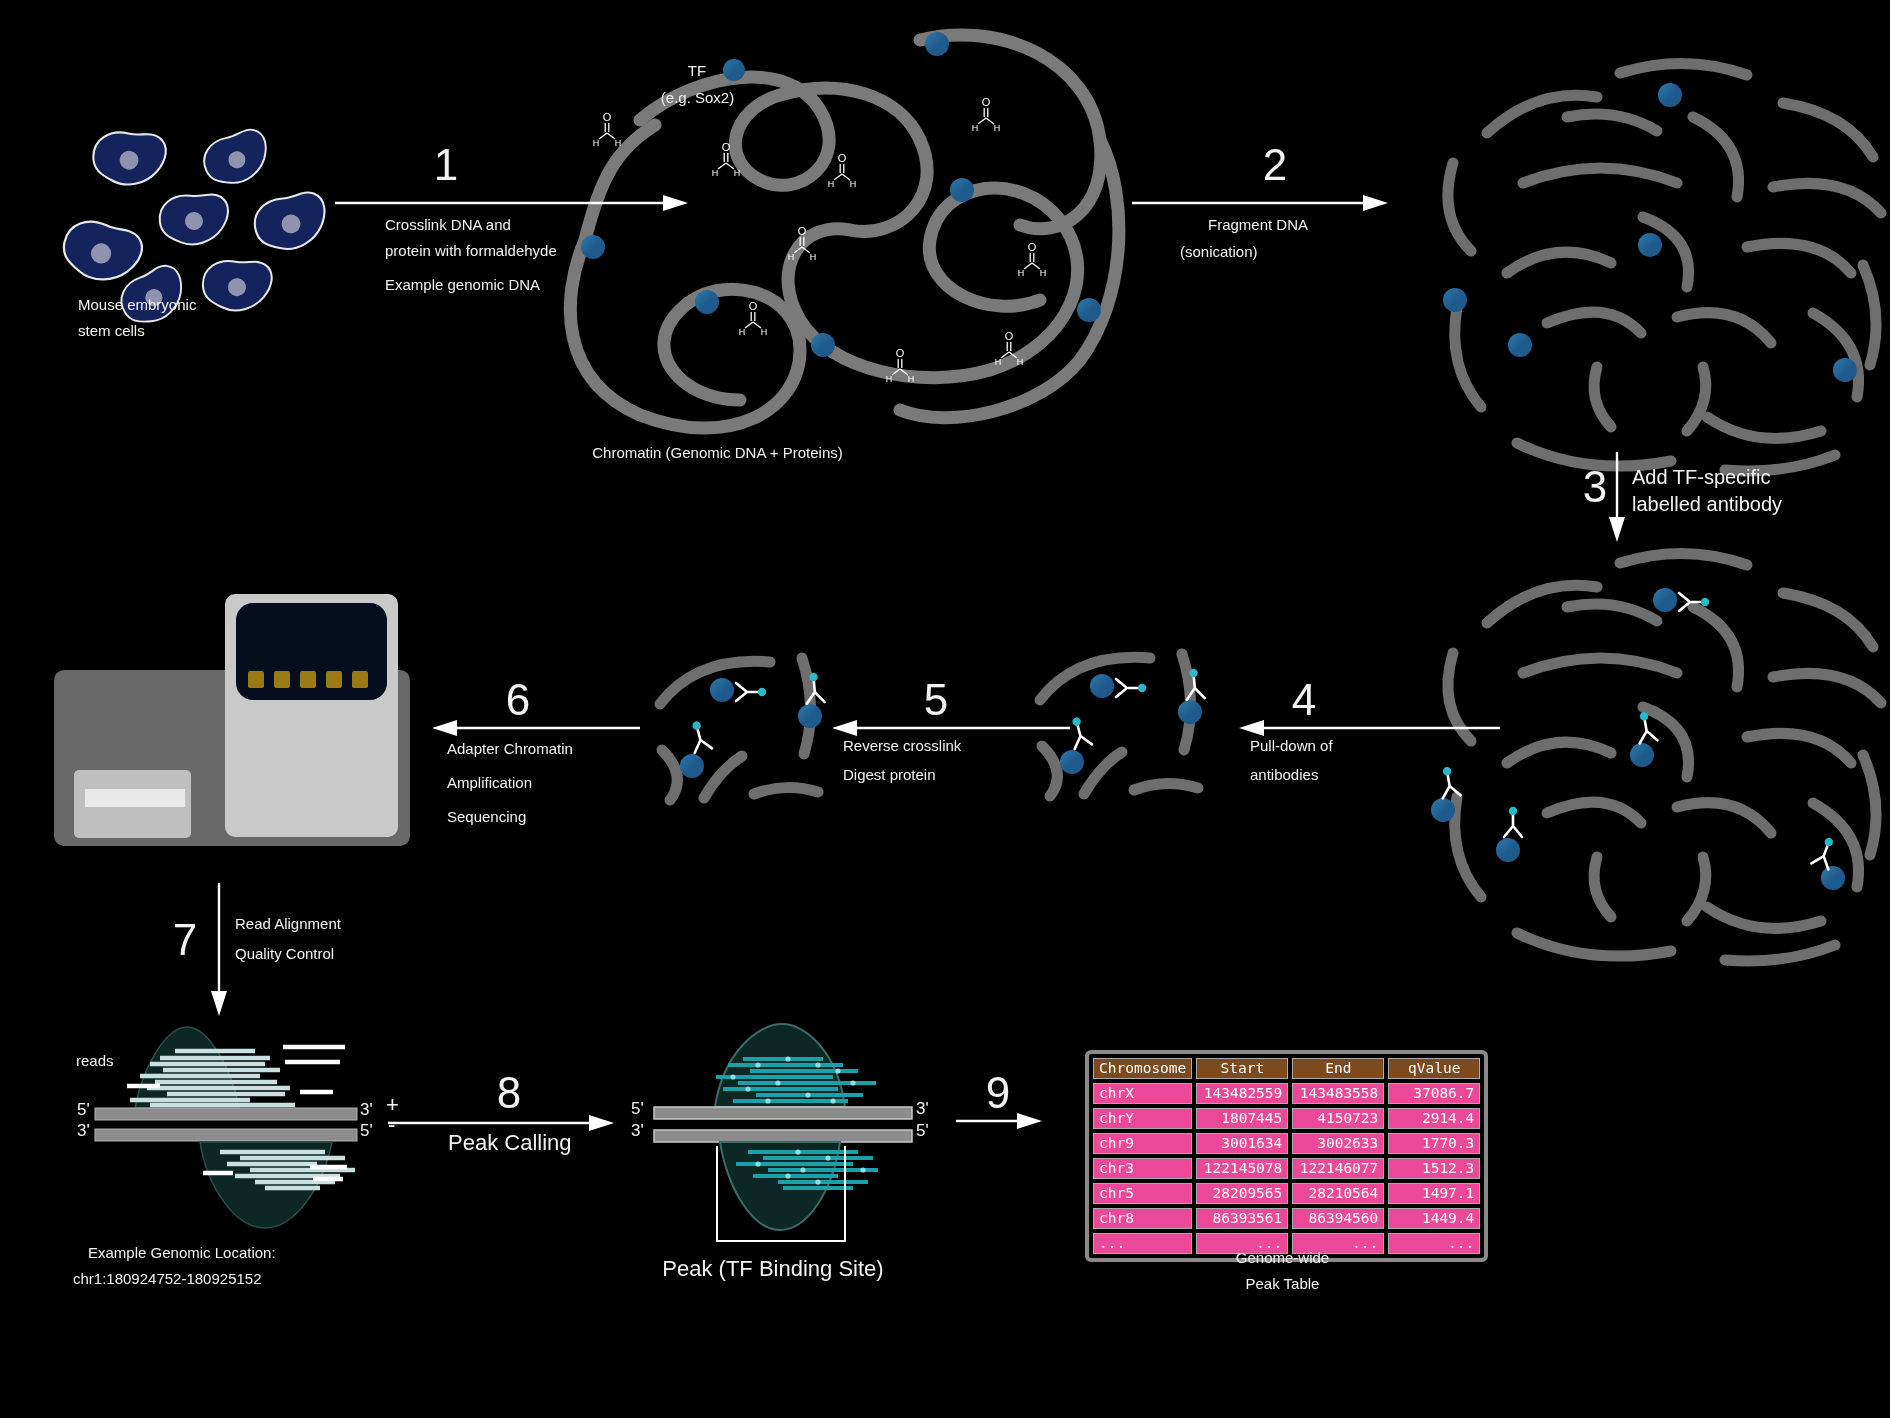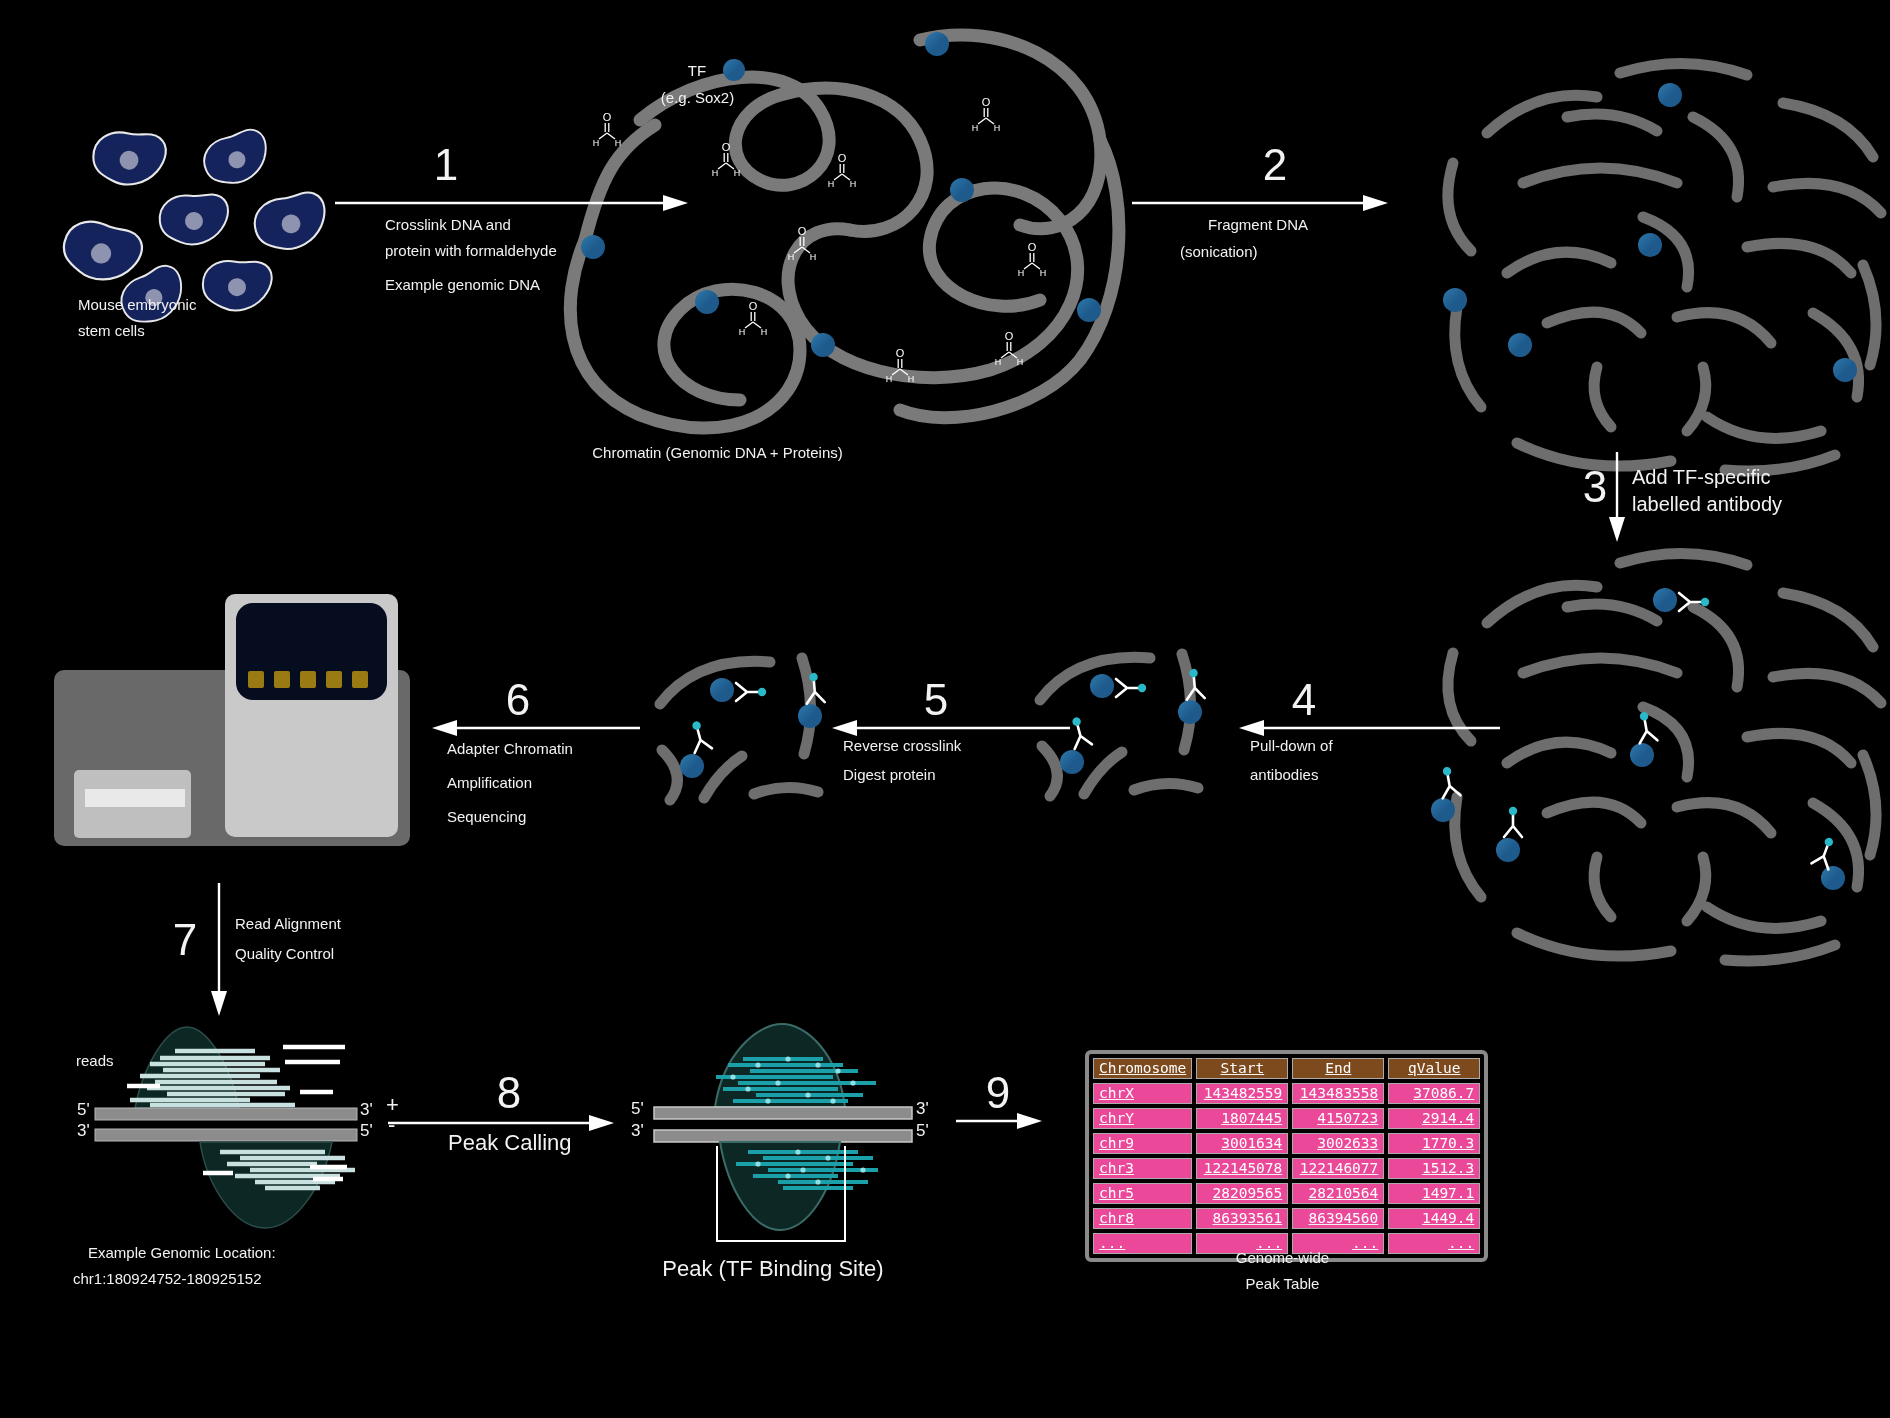--- a/index.html
+++ b/index.html
@@ -7,21 +7,21 @@
          font-family:"Liberation Sans",sans-serif;color:#f2f2f2;}
   .txt{position:absolute;white-space:nowrap;color:#f2f2f2;}
   .t21{font-size:15px;line-height:26px;}
   .t20{font-size:20px;line-height:25px;}
   .t22{font-size:22px;}
   .t17{font-size:17px;}
   .num{font-size:44px;text-align:center;width:46px;}
   .center{text-align:center;}
   svg{position:absolute;left:0;top:0;}
   
-  #peak-table-wrap{position:absolute;left:1085px;top:1050px;text-decoration:underline;}
+  #peak-table-wrap{position:absolute;left:1085px;top:1050px;}
   table.peak{border-collapse:separate;border-spacing:4px;background:#000;
              border:4px solid #8a8a8a;border-radius:6px;}
   table.peak th,table.peak td{
      font-family:"DejaVu Sans Mono",monospace;font-size:14.5px;line-height:19px;
      border:1.5px solid #ababab;padding:0 5px;width:80px;white-space:nowrap;color:#fff;}
   table.peak th{background:#7d4a1e;text-align:center;font-weight:normal;}
   table.peak td{background:#ec4899;text-align:right;}
   table.peak td:first-child{text-align:left;}
 </style>
 </head>

